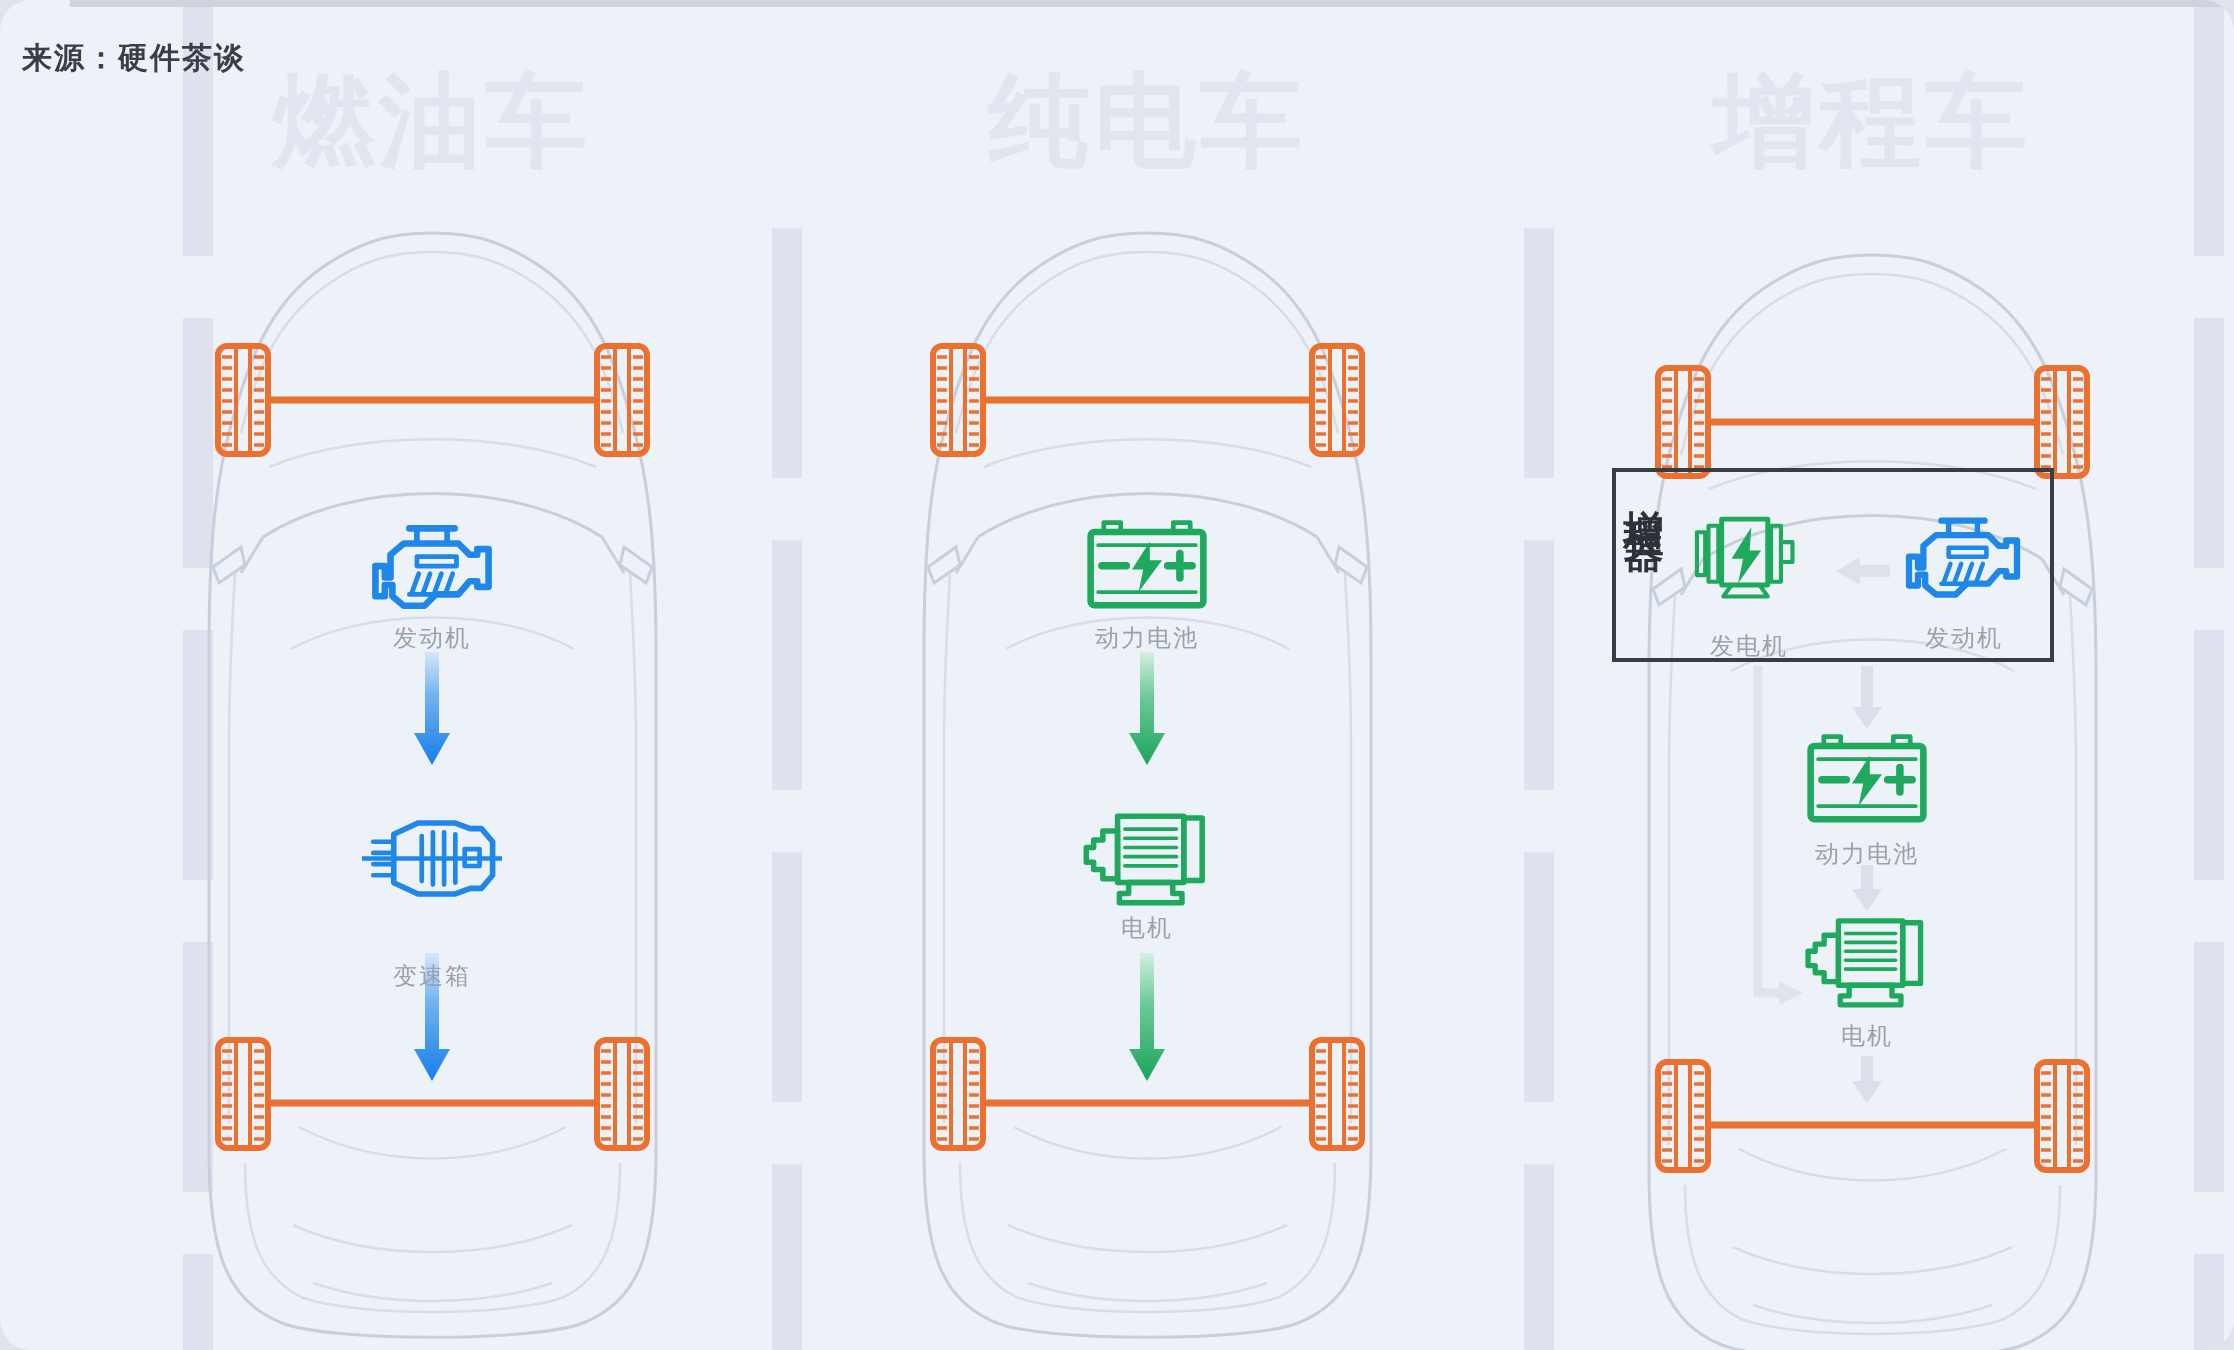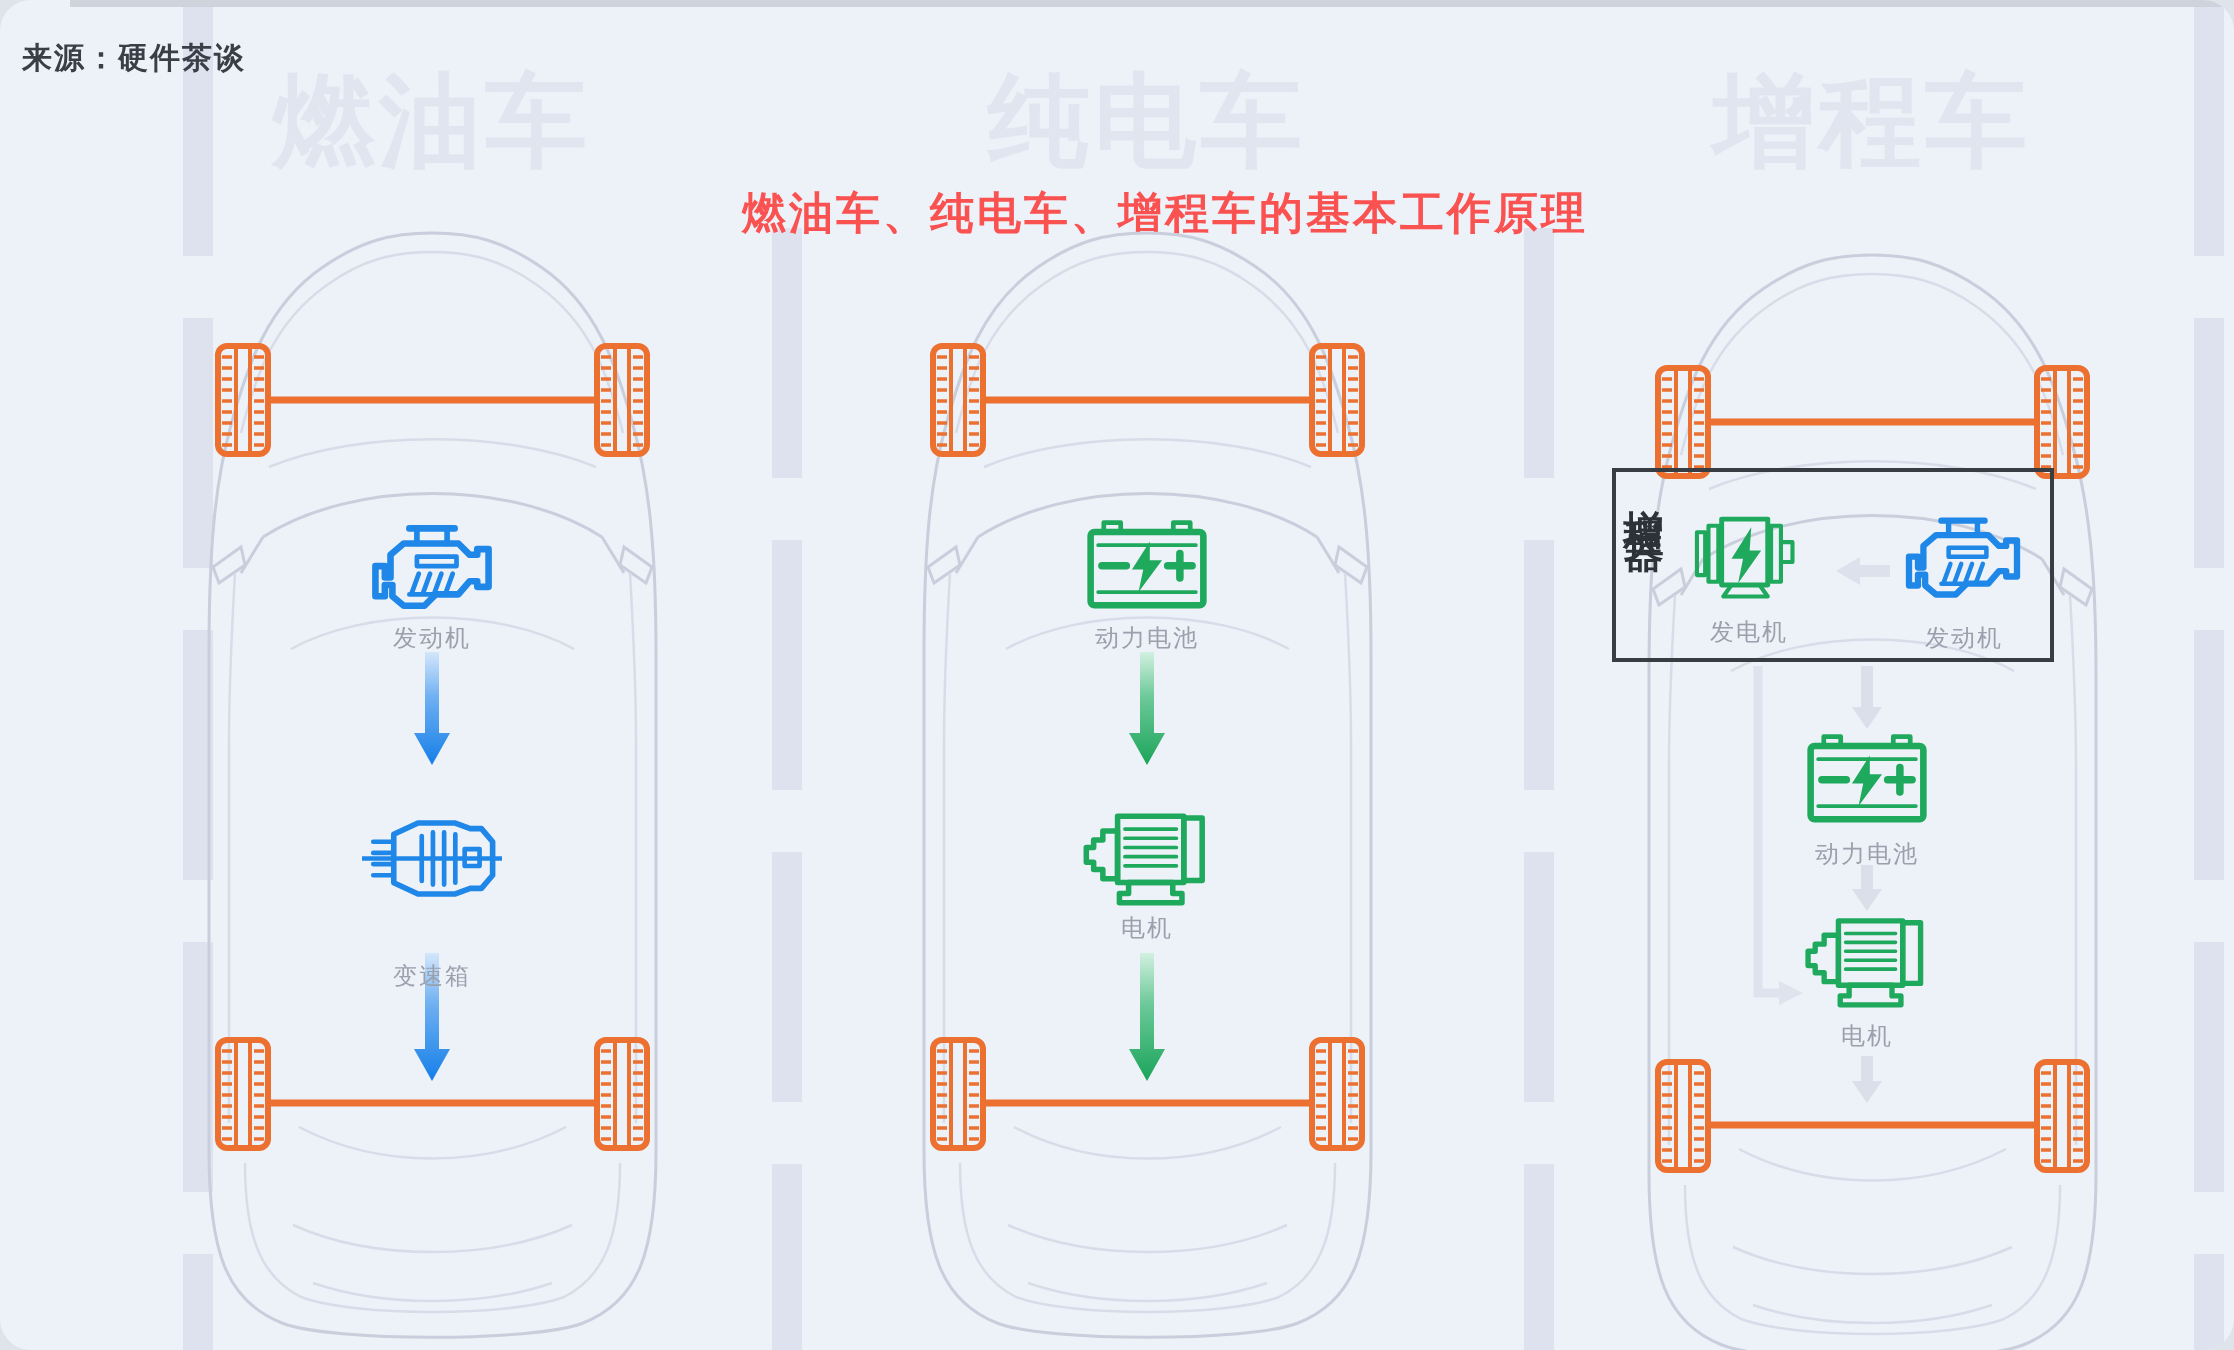--- a/index.html
+++ b/index.html
@@ -147,21 +147,20 @@
   <div class="lane" style="left:772px; top:228px;"></div>
   <div class="lane" style="left:1524px; top:228px;"></div>
   <div class="lane" style="left:2194px; top:6px;"></div>
   <div class="top-strip"></div>
 
   <div class="col-header" style="left:432px;">燃油车</div>
   <div class="col-header" style="left:1147px;">纯电车</div>
   <div class="col-header" style="left:1872px;">增程车</div>
 
   <div class="source">来源：硬件茶谈</div>
-  <div class="main-title">燃油车、纯电车、增程车的基本工作原理</div>
 
   <svg class="car-svg" style="left:205px; top:223px;" viewBox="0 0 455 1127">
     <use href="#sym-car-body" x="0" y="0" width="455" height="1127"></use>
     <path d="M66,177 H389 M66,880 H389" stroke="#ec7030" stroke-width="7"></path>
     <use class="ic-orange" href="#sym-wheel" x="10" y="120" width="56" height="114"></use>
     <use class="ic-orange" href="#sym-wheel" x="389" y="120" width="56" height="114"></use>
     <use class="ic-orange" href="#sym-wheel" x="10" y="814" width="56" height="114"></use>
     <use class="ic-orange" href="#sym-wheel" x="389" y="814" width="56" height="114"></use>
     <use class="ic-blue" href="#sym-engine" x="161" y="292" width="132" height="106"></use>
     <path fill="url(#agBlue)" d="M220,429 H234 V510 H245 L227,542 L209,510 H220 Z"></path>
@@ -209,17 +208,17 @@
     <div class="re-label">增程器</div>
     <svg class="re-icon ic-green" style="left:76px; top:38px;" width="112" height="94" viewBox="0 0 136 112">
       <use href="#sym-generator" x="0" y="0" width="136" height="112"></use>
     </svg>
     <svg class="re-icon" style="left:218px; top:80px;" width="58" height="38" viewBox="0 0 58 38">
       <path d="M2,19 L26,5 V13 H56 V25 H26 V33 Z" fill="#dde1eb"></path>
     </svg>
     <svg class="re-icon ic-blue" style="left:284px; top:36px;" width="126" height="101" viewBox="0 0 140 112">
       <use href="#sym-engine" x="0" y="0" width="140" height="112"></use>
     </svg>
-    <div class="re-complabel" style="left:133px; top:144px;">发电机</div>
+    <div class="re-complabel" style="left:133px; top:158px;">发电机</div>
     <div class="re-complabel" style="left:348px; top:150px;">发动机</div>
   </div>
 
 </div>
 
 </body></html>

